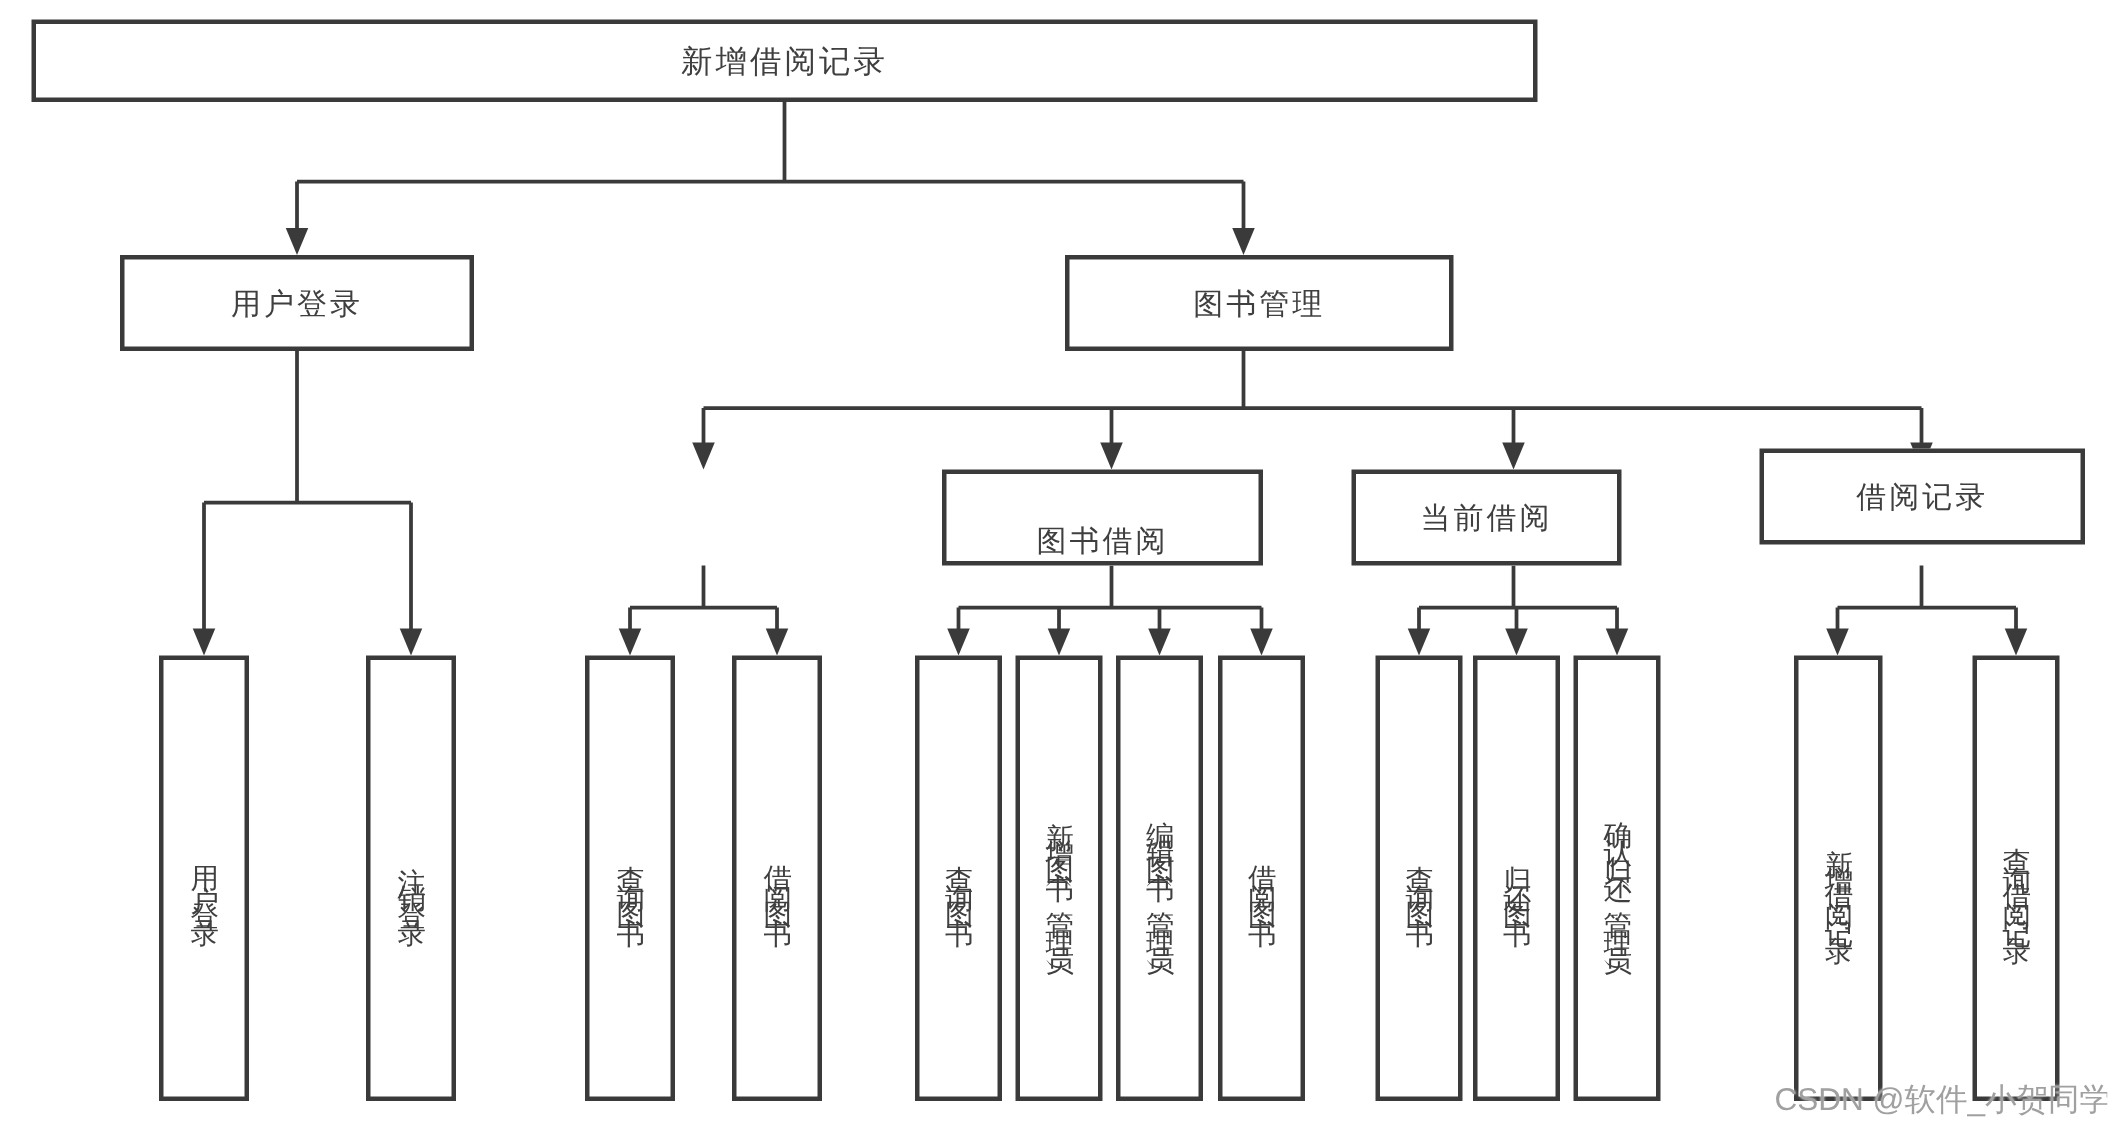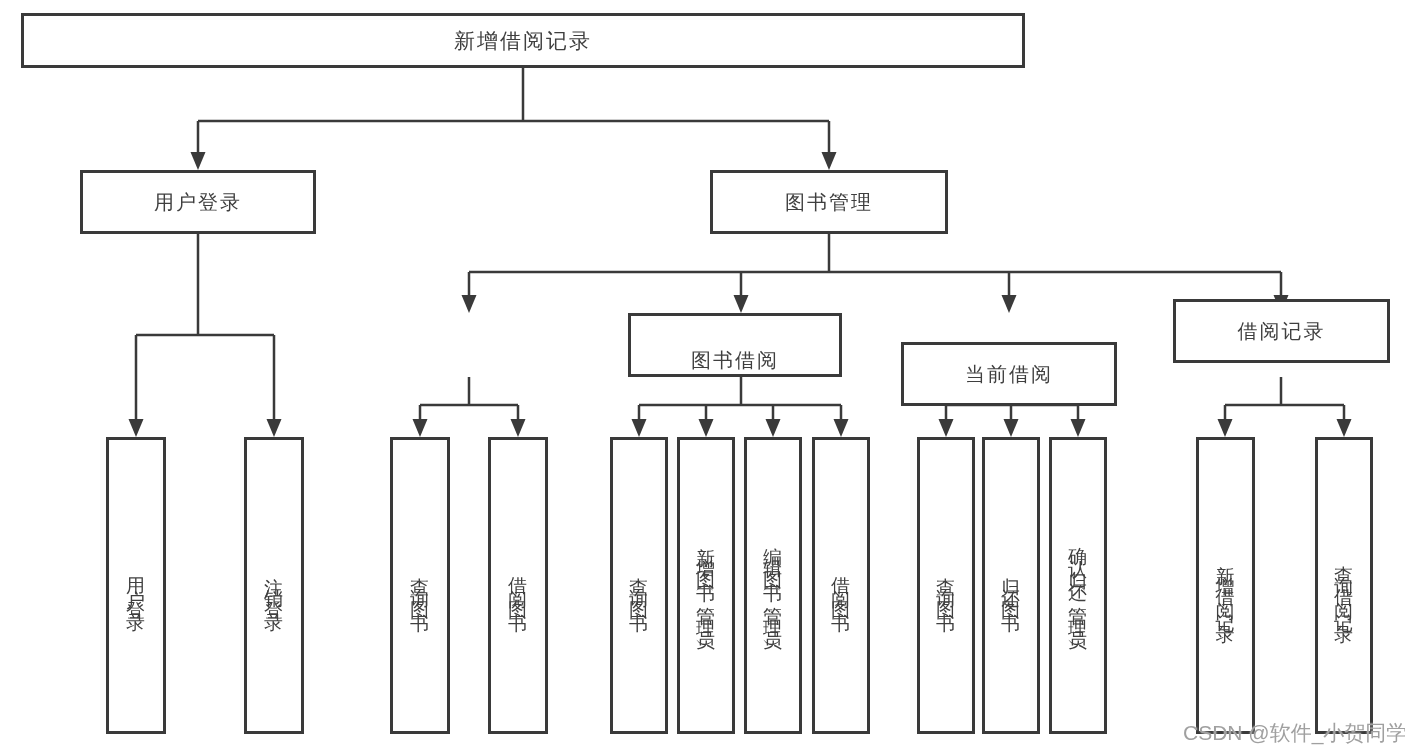--- a/index.html
+++ b/index.html
@@ -87,28 +87,28 @@
     </g>
   </svg>
 
   <div class="node root" style="left:21px; top:13px; width:1004px; height:55px;">
     <span>新增借阅记录</span>
   </div>
 
   <div class="node h" style="left:80px; top:170px; width:236px; height:64px;">
     <span>用户登录</span>
   </div>
-  <div class="node h" style="left:710px; top:170px; width:238px; height:64px;">
+  <div class="node h" style="left:710px; top:170px; width:259px; height:64px;">
     <span>图书管理</span>
   </div>
 
   <div class="node h" style="left:628px; top:313px; width:214px; height:64px;align-items:flex-end;">
     <span>图书借阅</span>
   </div>
-  <div class="node h" style="left:901px; top:313px; width:216px; height:64px;margin-top:29px;">
+  <div class="node h" style="left:901px; top:313px; width:180px; height:64px;">
     <span>当前借阅</span>
   </div>
   <div class="node h" style="left:1173px; top:299px; width:217px; height:64px;">
     <span>借阅记录</span>
   </div>
 
   <div class="node leaf" style="left:106px; top:437px; width:60px; height:297px;">
     <span class="vtext">用户登录</span>
   </div>
   <div class="node leaf" style="left:244px; top:437px; width:60px; height:297px;">

